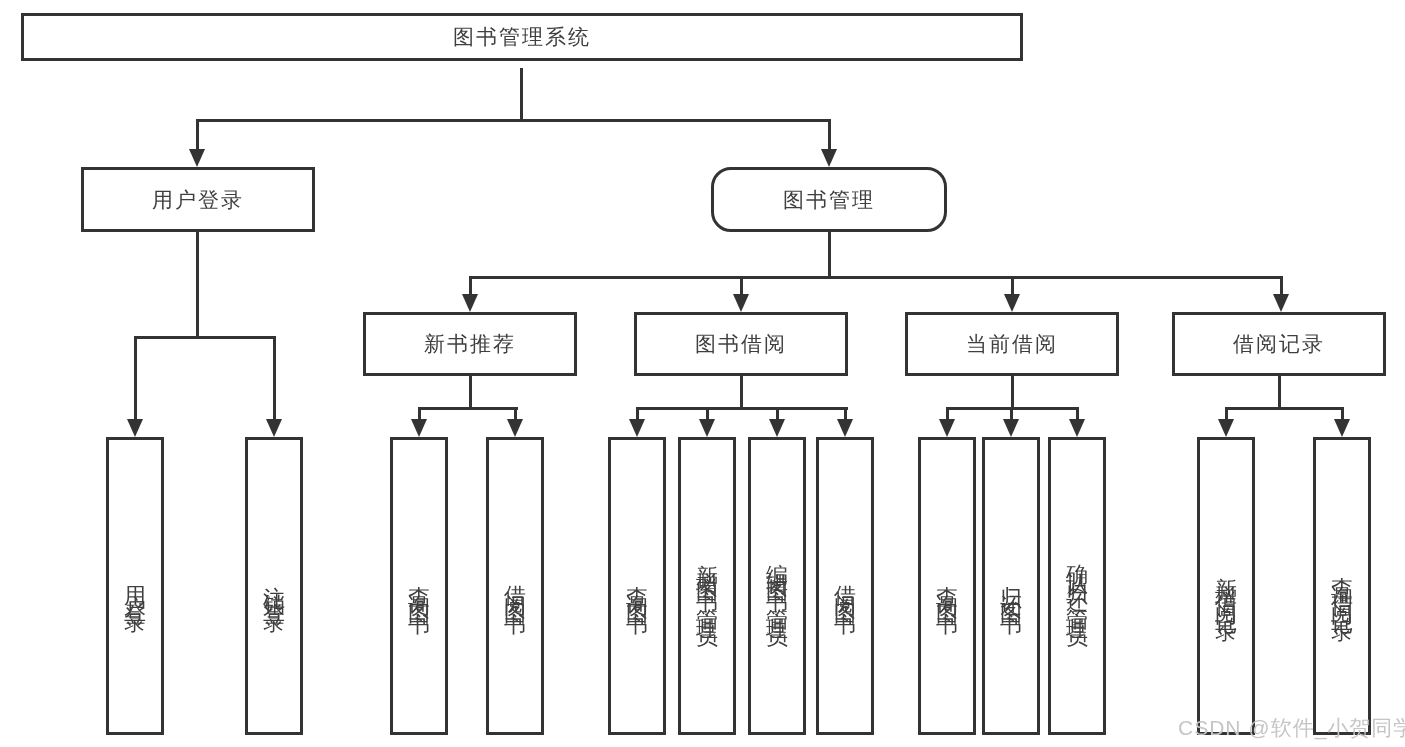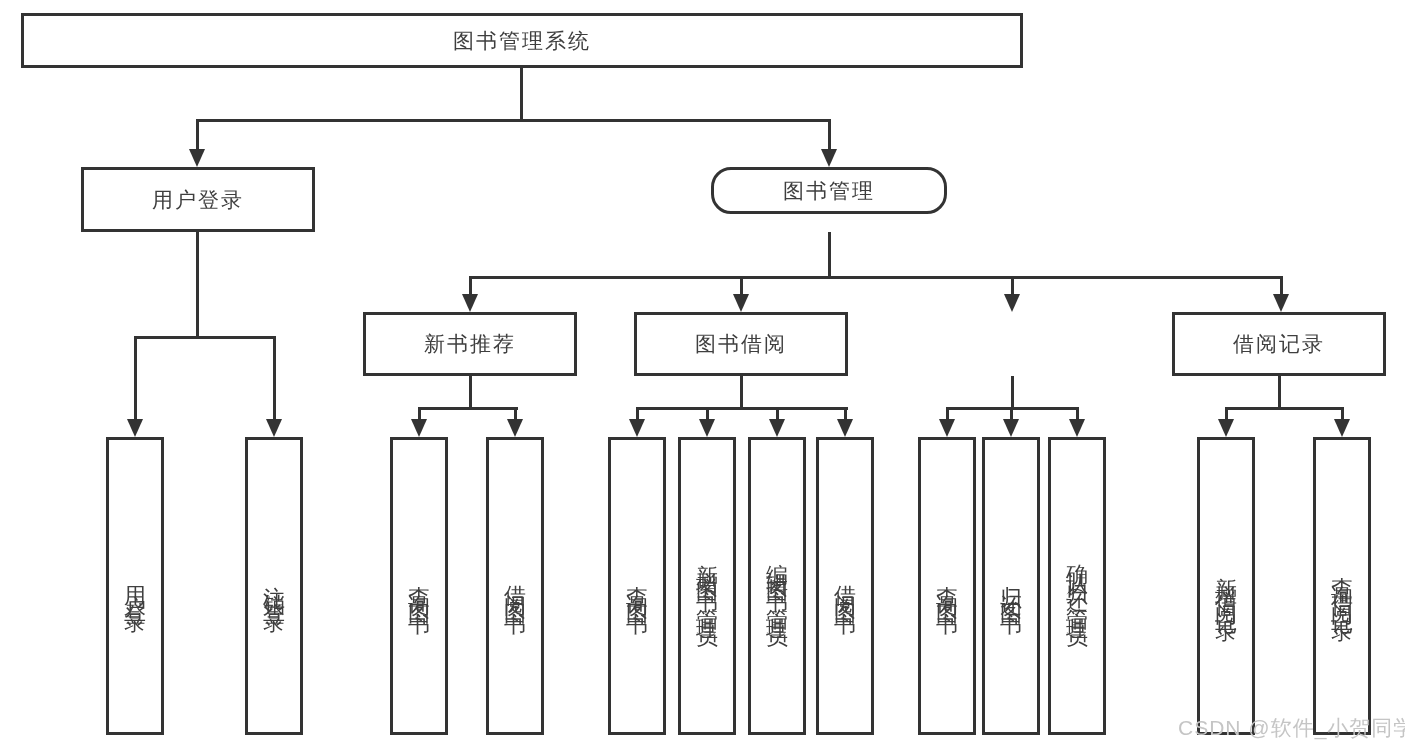--- a/index.html
+++ b/index.html
@@ -65,36 +65,39 @@
     color:var(--watermark);
     white-space:nowrap;
     z-index:10;
   }
 </style>
 </head>
 <body>
 
 <div class="stage">
 
-  <div class="box hbox" style="left:21px;top:13px;width:1002px;height:55px;text-align:center;">
+  <div class="box hbox" style="left:21px;top:13px;width:1002px;height:48px;text-align:center;">
     <span class="lbl">图书管理系统</span>
   </div>
 
   <div class="box hbox" style="left:81px;top:167px;width:234px;height:65px;">
     <span class="lbl">用户登录</span>
   </div>
-  <div class="box hbox" style="left:711px;top:167px;width:236px;height:47px;border-radius:20px;">
+  <div class="box hbox" style="left:711px;top:167px;width:236px;height:65px;border-radius:20px;">
     <span class="lbl">图书管理</span>
   </div>
 
   <div class="box hbox" style="left:634px;top:312px;width:214px;height:64px;">
     <span class="lbl">图书借阅</span>
   </div>
   <div class="box hbox" style="left:363px;top:312px;width:214px;height:64px;">
     <span class="lbl">新书推荐</span>
+  </div>
+  <div class="box hbox" style="left:905px;top:312px;width:214px;height:64px;">
+    <span class="lbl">当前借阅</span>
   </div>
   <div class="box hbox" style="left:1172px;top:312px;width:214px;height:64px;">
     <span class="lbl">借阅记录</span>
   </div>
 
   <div class="box vbox" style="left:106px;top:437px;width:58px;height:298px;">
     <span class="lbl">用户登录</span>
   </div>
   <div class="box vbox" style="left:245px;top:437px;width:58px;height:298px;">
     <span class="lbl">注销登录</span>

